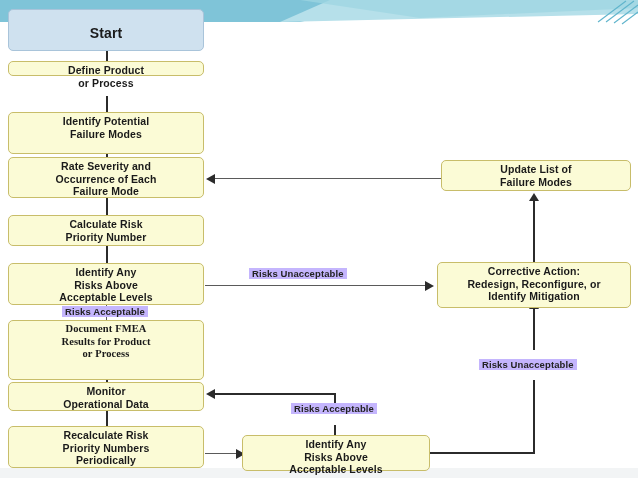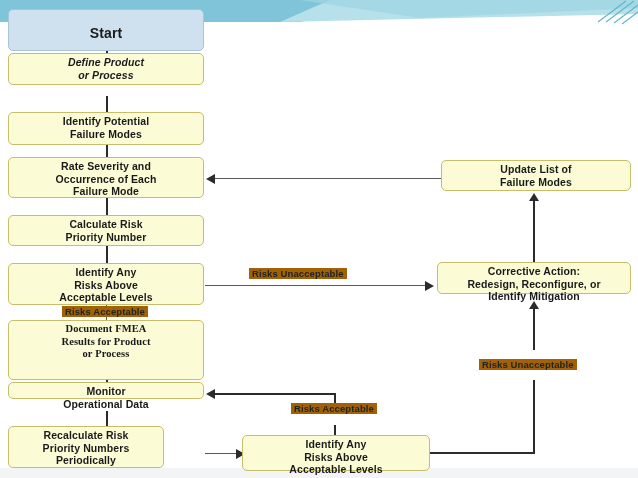--- a/index.html
+++ b/index.html
@@ -104,21 +104,21 @@
     border-bottom: 5px solid transparent;
     border-left: 9px solid #2b2b2b;
   }
 
   
   .edge-label {
     position: absolute;
     font-size: 9.5px;
     font-weight: bold;
     color: #232323;
-    background: #a16207;
+    background: #c4b5fd;
     padding: 0 3px;
     white-space: nowrap;
     z-index: 4;
     letter-spacing: 0.1px;
   }
 </style>
 </head>
 <body>
 
 <div id="slide">
@@ -182,53 +182,53 @@
   <div class="edge-label" style="left:291px; top:403px;">Risks Acceptable</div>
 
   <div class="edge-label" style="left:479px; top:359px;">Risks Unacceptable</div>
 
   <div class="node start" style="left:8px; top:9px; width:196px; height:42px;">
     <div>
       <span class="start-title">Start</span>
     </div>
   </div>
 
-  <div class="node" style="left:8px; top:53px; width:196px; height:32px;font-style:italic;">Define Product
+  <div class="node" style="left:8px; top:61px; width:196px; height:15px;">Define Product
 or Process</div>
 
-  <div class="node" style="left:8px; top:112px; width:196px; height:33px;">Identify Potential
+  <div class="node" style="left:8px; top:112px; width:196px; height:42px;">Identify Potential
 Failure Modes</div>
 
   <div class="node" style="left:8px; top:215px; width:196px; height:31px;">Calculate Risk
 Priority Number</div>
 
   <div class="node" style="left:8px; top:157px; width:196px; height:41px;">Rate Severity and
 Occurrence of Each
 Failure Mode</div>
 
   <div class="node" style="left:8px; top:263px; width:196px; height:42px;">Identify Any
 Risks Above
 Acceptable Levels</div>
 
   <div class="node" style="left:8px; top:320px; width:196px; height:60px;font-family:Liberation Serif, serif;">Document FMEA
 Results for Product
 or Process</div>
 
-  <div class="node" style="left:8px; top:382px; width:196px; height:17px;">Monitor
+  <div class="node" style="left:8px; top:382px; width:196px; height:29px;">Monitor
 Operational Data</div>
 
-  <div class="node" style="left:8px; top:426px; width:156px; height:42px;">Recalculate Risk
+  <div class="node" style="left:8px; top:426px; width:196px; height:42px;">Recalculate Risk
 Priority Numbers
 Periodically</div>
 
   <div class="node" style="left:242px; top:435px; width:188px; height:36px;">Identify Any
 Risks Above
 Acceptable Levels</div>
 
-  <div class="node" style="left:437px; top:262px; width:194px; height:32px;">Corrective Action:
+  <div class="node" style="left:437px; top:262px; width:194px; height:46px;">Corrective Action:
 Redesign, Reconfigure, or
 Identify Mitigation</div>
 
   <div class="node" style="left:441px; top:160px; width:190px; height:31px;">Update List of
 Failure Modes</div>
 
   <div class="bottom-strip"></div>
 
 </div>
 

